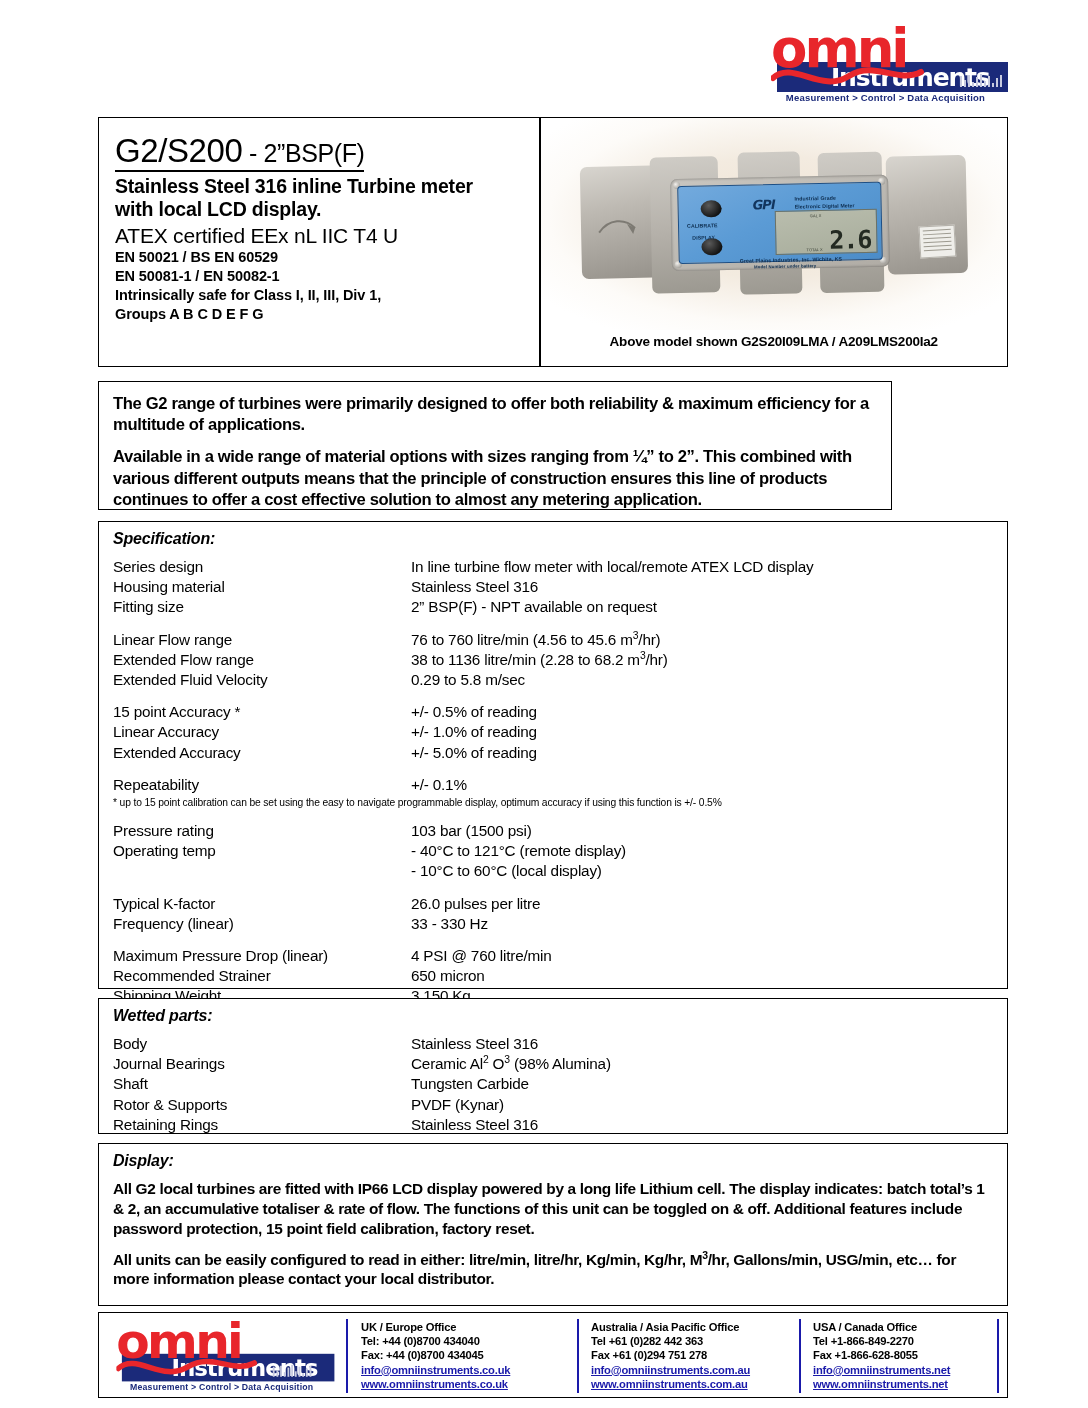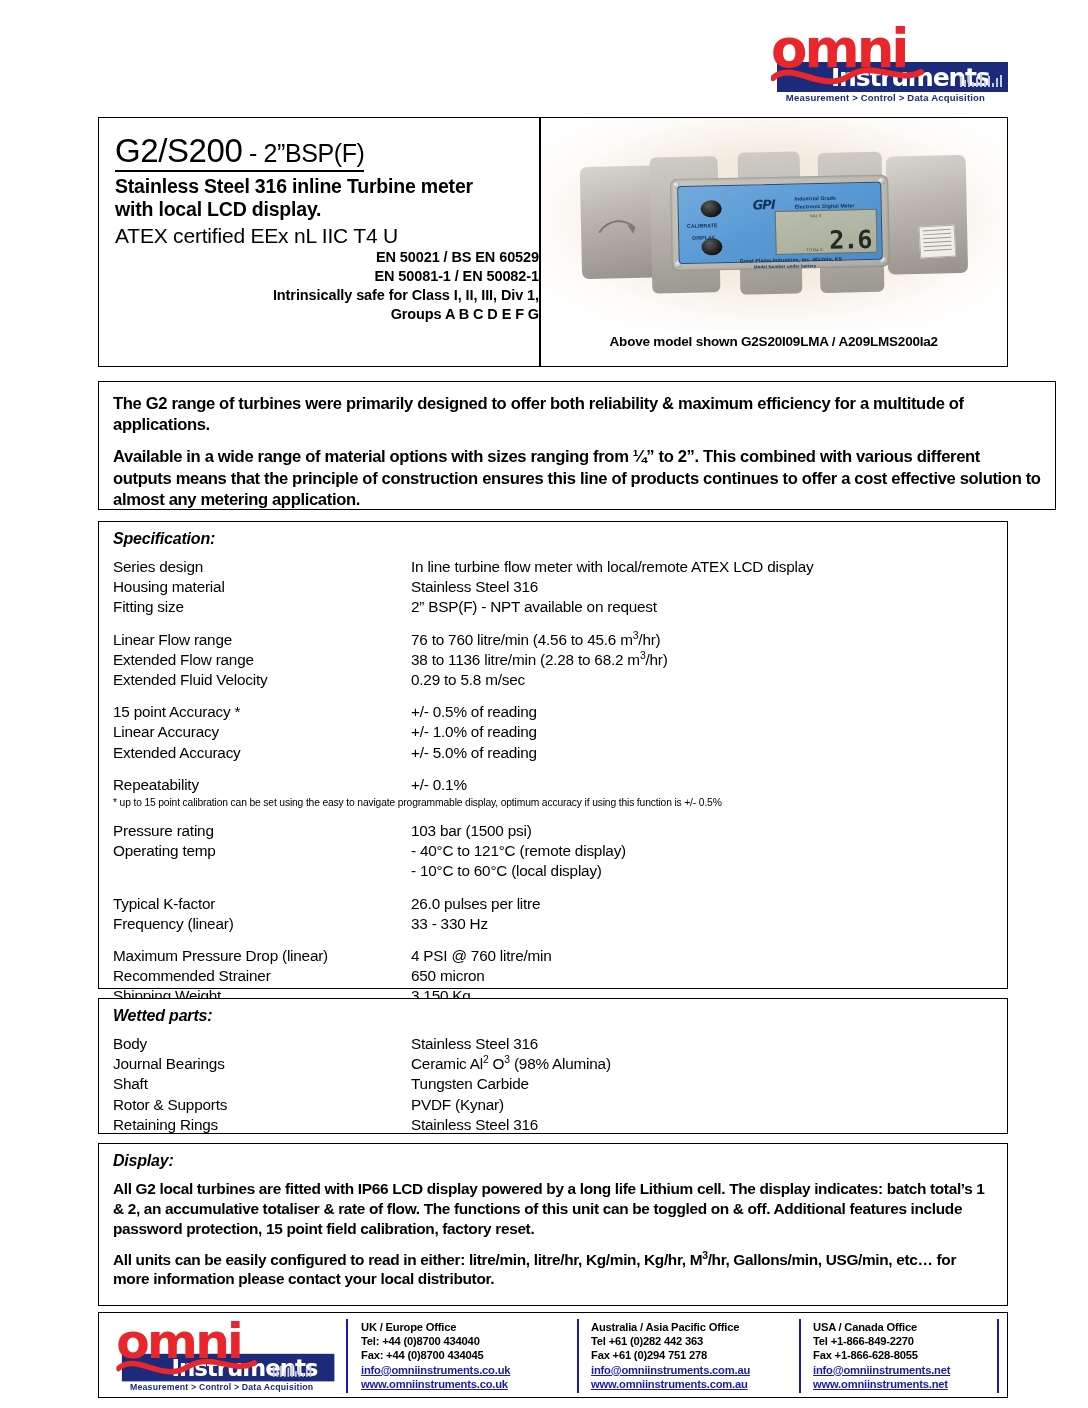--- a/index.html
+++ b/index.html
@@ -142,21 +142,20 @@
     font-weight: normal;
     line-height: 1.2;
     margin-top: 2px;
     letter-spacing: -.2px;
   }
   .std {
     font-size: 14.5px;
     font-weight: bold;
     line-height: 1.32;
     letter-spacing: -.1px;
-    text-align: right;
   }
 
   
   .photo-pane {
     position: absolute;
     left: 441.5px; top: 0;
     width: 466.5px; height: 100%;
   }
   .photo {
     position: absolute;
@@ -234,21 +233,21 @@
     position: absolute;
     left: 0; top: 216px;
     width: 466.5px;
     text-align: center;
     font-size: 13.5px;
     font-weight: bold;
     letter-spacing: -.2px;
   }
 
   
-  #intro-box { left: 98px; top: 381px; width: 958px; height: 129px; padding: 11px 14px 0 14px; }
+  #intro-box { left: 98px; top: 381px; width: 794px; height: 129px; padding: 11px 14px 0 14px; }
   .intro-p {
     font-size: 16.6px;
     font-weight: bold;
     line-height: 1.28;
     letter-spacing: -.35px;
     margin: 0 0 11px 0;
   }
 
   
   #spec-box   { left: 98px; top: 521px;  width: 910px; height: 468px; padding: 8px 14px 0 14px; }

